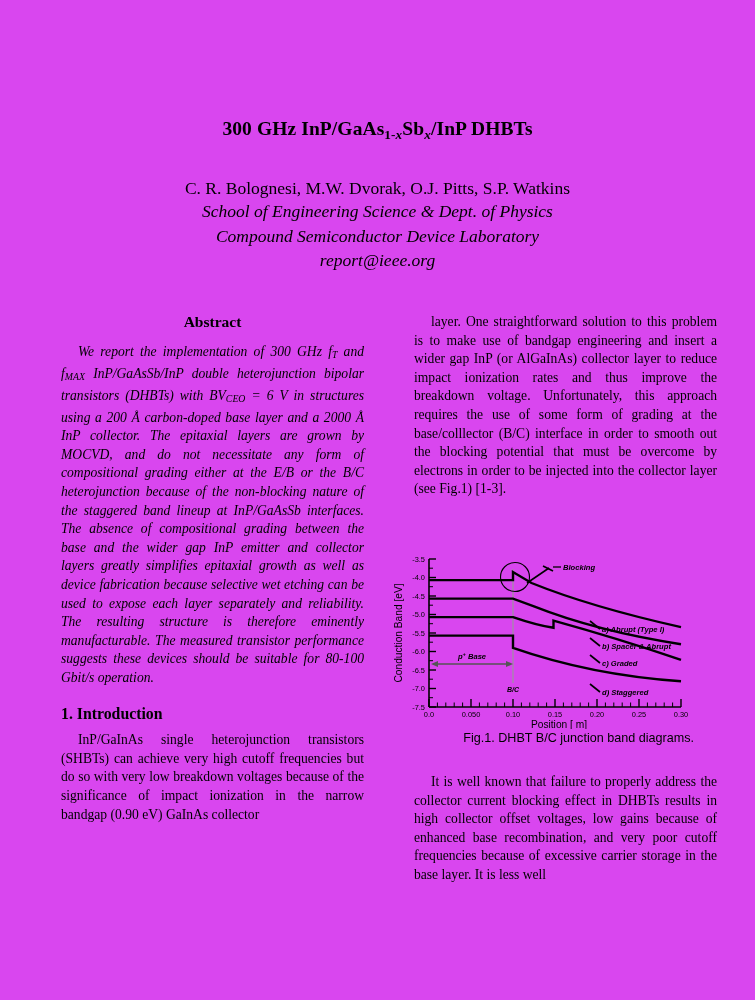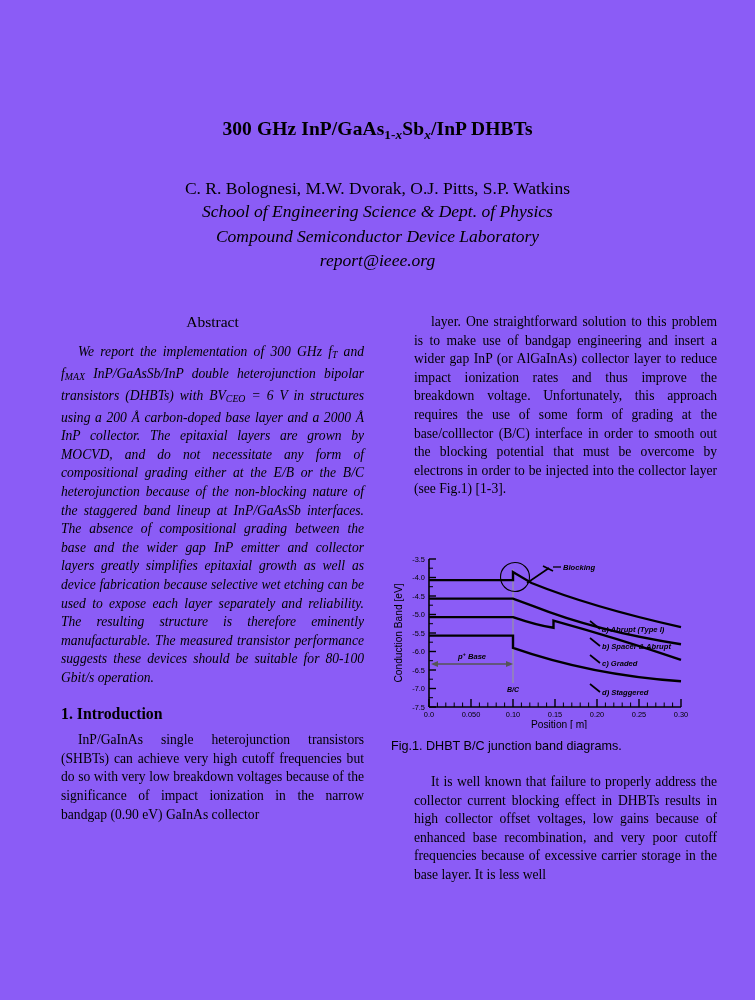--- a/index.html
+++ b/index.html
@@ -13,21 +13,21 @@
     font-family: "Liberation Serif", "DejaVu Serif", serif;
     color: #000000;
     overflow: hidden;
     position: relative;
   }
   .page {
     position: absolute;
     left: 0; top: 0;
     width: 755px;
     height: 1000px;
-    background: #8b5cf6;
+    background: #d946ef;
   }
 
   
   .title {
     text-align: center;
     font-size: 19.5px;
     font-weight: bold;
     letter-spacing: 0.1px;
     margin: 0;
     padding: 0 60px;
@@ -63,21 +63,21 @@
     top: 313px;
     width: 303px;
     font-size: 13.6px;
     line-height: 18.6px;
   }
   .col-left  { left: 61px; }
   .col-right { left: 414px; }
 
   .sec-head {
     text-align: center;
-    font-weight: normal;
+    font-weight: bold;
     font-size: 15.5px;
     margin: 0 0 11px 0;
     font-family: "Liberation Serif", serif;
   }
   .sec-head-left {
     text-align: left;
     font-weight: bold;
     font-size: 15.8px;
     margin: 17px 0 8px 0;
   }
@@ -100,22 +100,22 @@
   
   .figure {
     position: absolute;
     left: 391px;
     top: 547px;
     width: 303px;
   }
   .figcap {
     font-family: "Liberation Sans", sans-serif;
     font-size: 12.6px;
-    text-align: left;
-    margin-top: 10px;
+    text-align: right;
+    margin-top: 2px;
     white-space: nowrap;
   }
   svg { display: block; }
   .ax-txt {
     font-family: "Liberation Sans", sans-serif;
     font-size: 7.4px;
     fill: #000;
   }
   .ax-title {
     font-family: "Liberation Sans", sans-serif;

